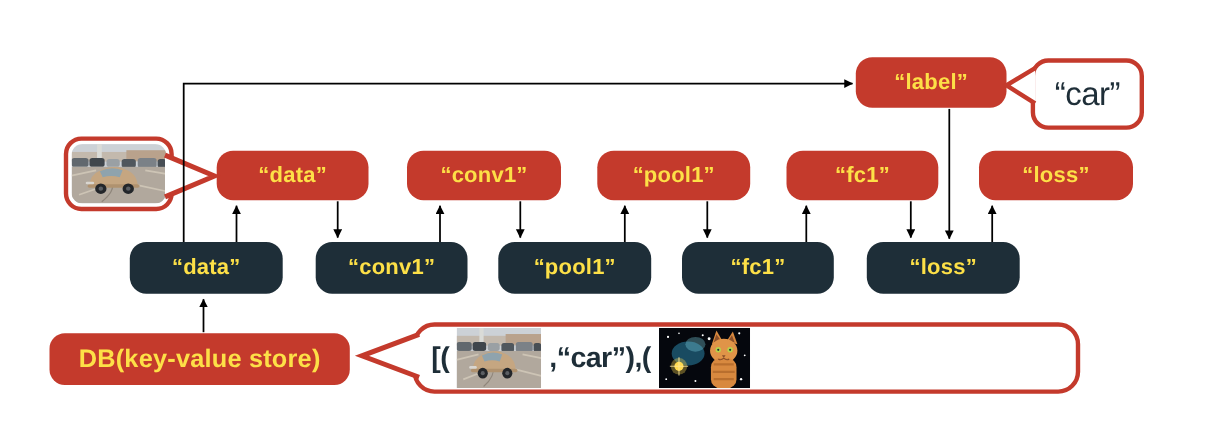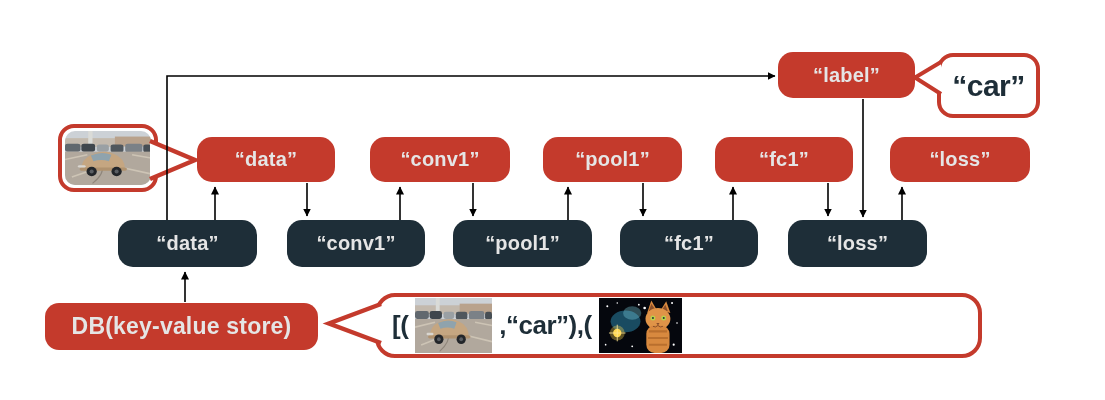--- a/index.html
+++ b/index.html
@@ -7,40 +7,40 @@
     --dark:#1E2E38;
     --line:#000000;
   }
   html,body{margin:0;padding:0;background:#fff;}
   .canvas{
     position:relative;width:1105px;height:400px;background:#ffffff;overflow:hidden;
     font-family:"Liberation Sans","DejaVu Sans",sans-serif;
   }
   .box{
     position:absolute;display:flex;align-items:center;justify-content:center;
-    border-radius:15px;color:#e5e5e5;font-weight:bold;font-size:20px;letter-spacing:.2px;
+    border-radius:15px;color:#fde047;font-weight:bold;font-size:20px;letter-spacing:.2px;
     z-index:1;
   }
   .blob{background:var(--red);height:45px;top:137px;}
   .layer{background:var(--dark);height:47px;top:220px;}
   .b0{left:197px;width:138px;} .b1{left:370px;width:140px;} .b2{left:543px;width:139px;}
   .b3{left:715px;width:138px;} .b4{left:890px;width:140px;}
   .l0{left:118px;width:139px;} .l1{left:287px;width:138px;} .l2{left:453px;width:139px;}
   .l3{left:620px;width:138px;} .l4{left:788px;width:139px;}
   .label-blob{background:var(--red);left:778px;top:52px;width:137px;height:46px;}
   .db-box{background:var(--red);left:45px;top:303px;width:273px;height:47px;font-size:23px;border-radius:14px;}
   .bubble{
     position:absolute;background:#fff;border:4px solid var(--red);z-index:2;box-sizing:border-box;
   }
   .photo-bubble{left:58px;top:124px;width:100px;height:68px;border-radius:16px;padding:3px;}
   .photo-bubble svg{display:block;width:100%;height:100%;border-radius:10px;}
   .car-callout{
     left:937px;top:53px;width:103px;height:65px;border-radius:16px;
     display:flex;align-items:center;justify-content:center;
-    color:var(--dark);font-weight:bold;font-size:30px;letter-spacing:-.5px;
+    color:var(--dark);font-weight:normal;font-size:30px;letter-spacing:-.5px;
   }
   .db-callout{
     left:375px;top:293px;width:607px;height:65px;border-radius:20px;
     display:flex;align-items:center;gap:7px;padding:0 10px 0 13px;
     color:var(--dark);font-weight:bold;font-size:26px;letter-spacing:-.5px;white-space:nowrap;
   }
   .db-callout .seg{flex:0 0 auto;}
   .inline-photo{flex:0 0 auto;display:block;}
   .wires{position:absolute;left:0;top:0;z-index:5;pointer-events:none;}
   .beak{fill:#ffffff;stroke:var(--red);stroke-width:4.5;stroke-linejoin:miter;}

